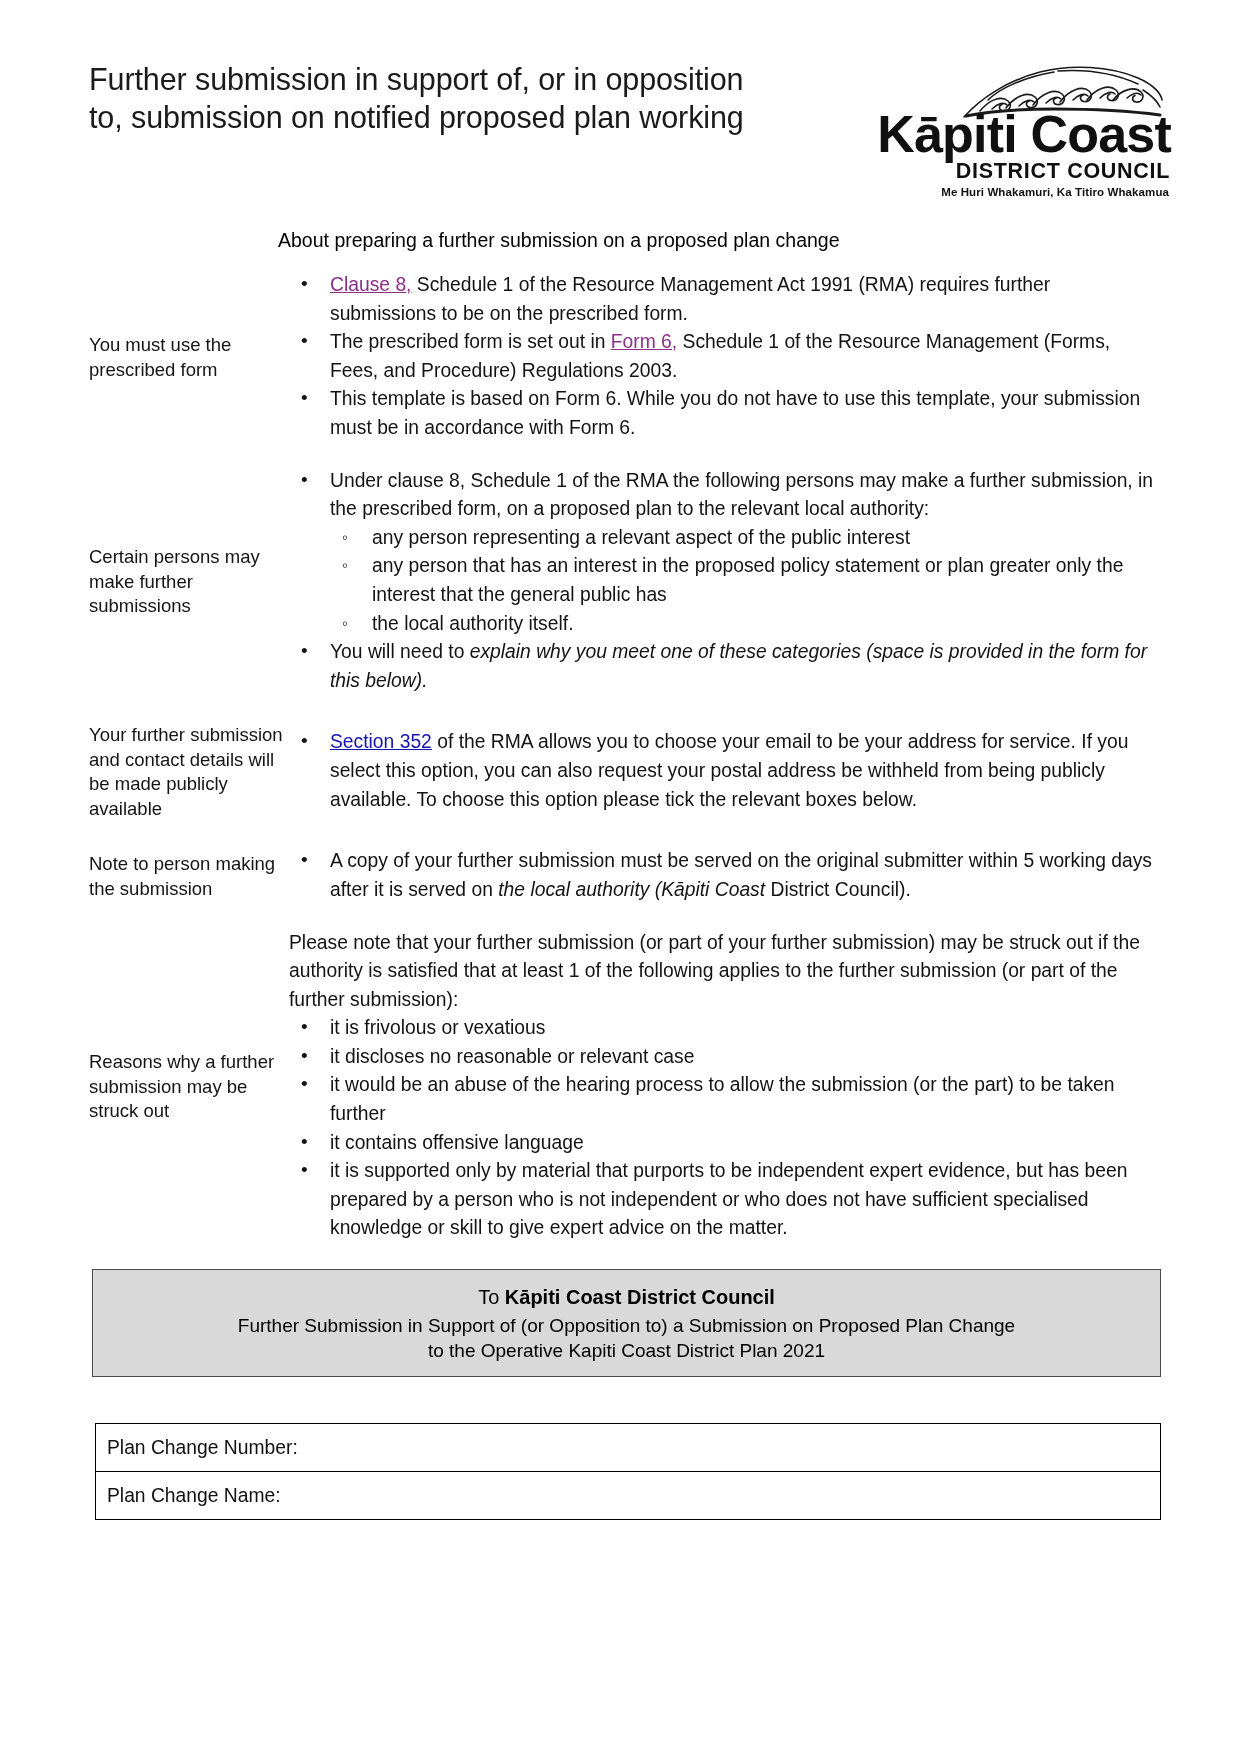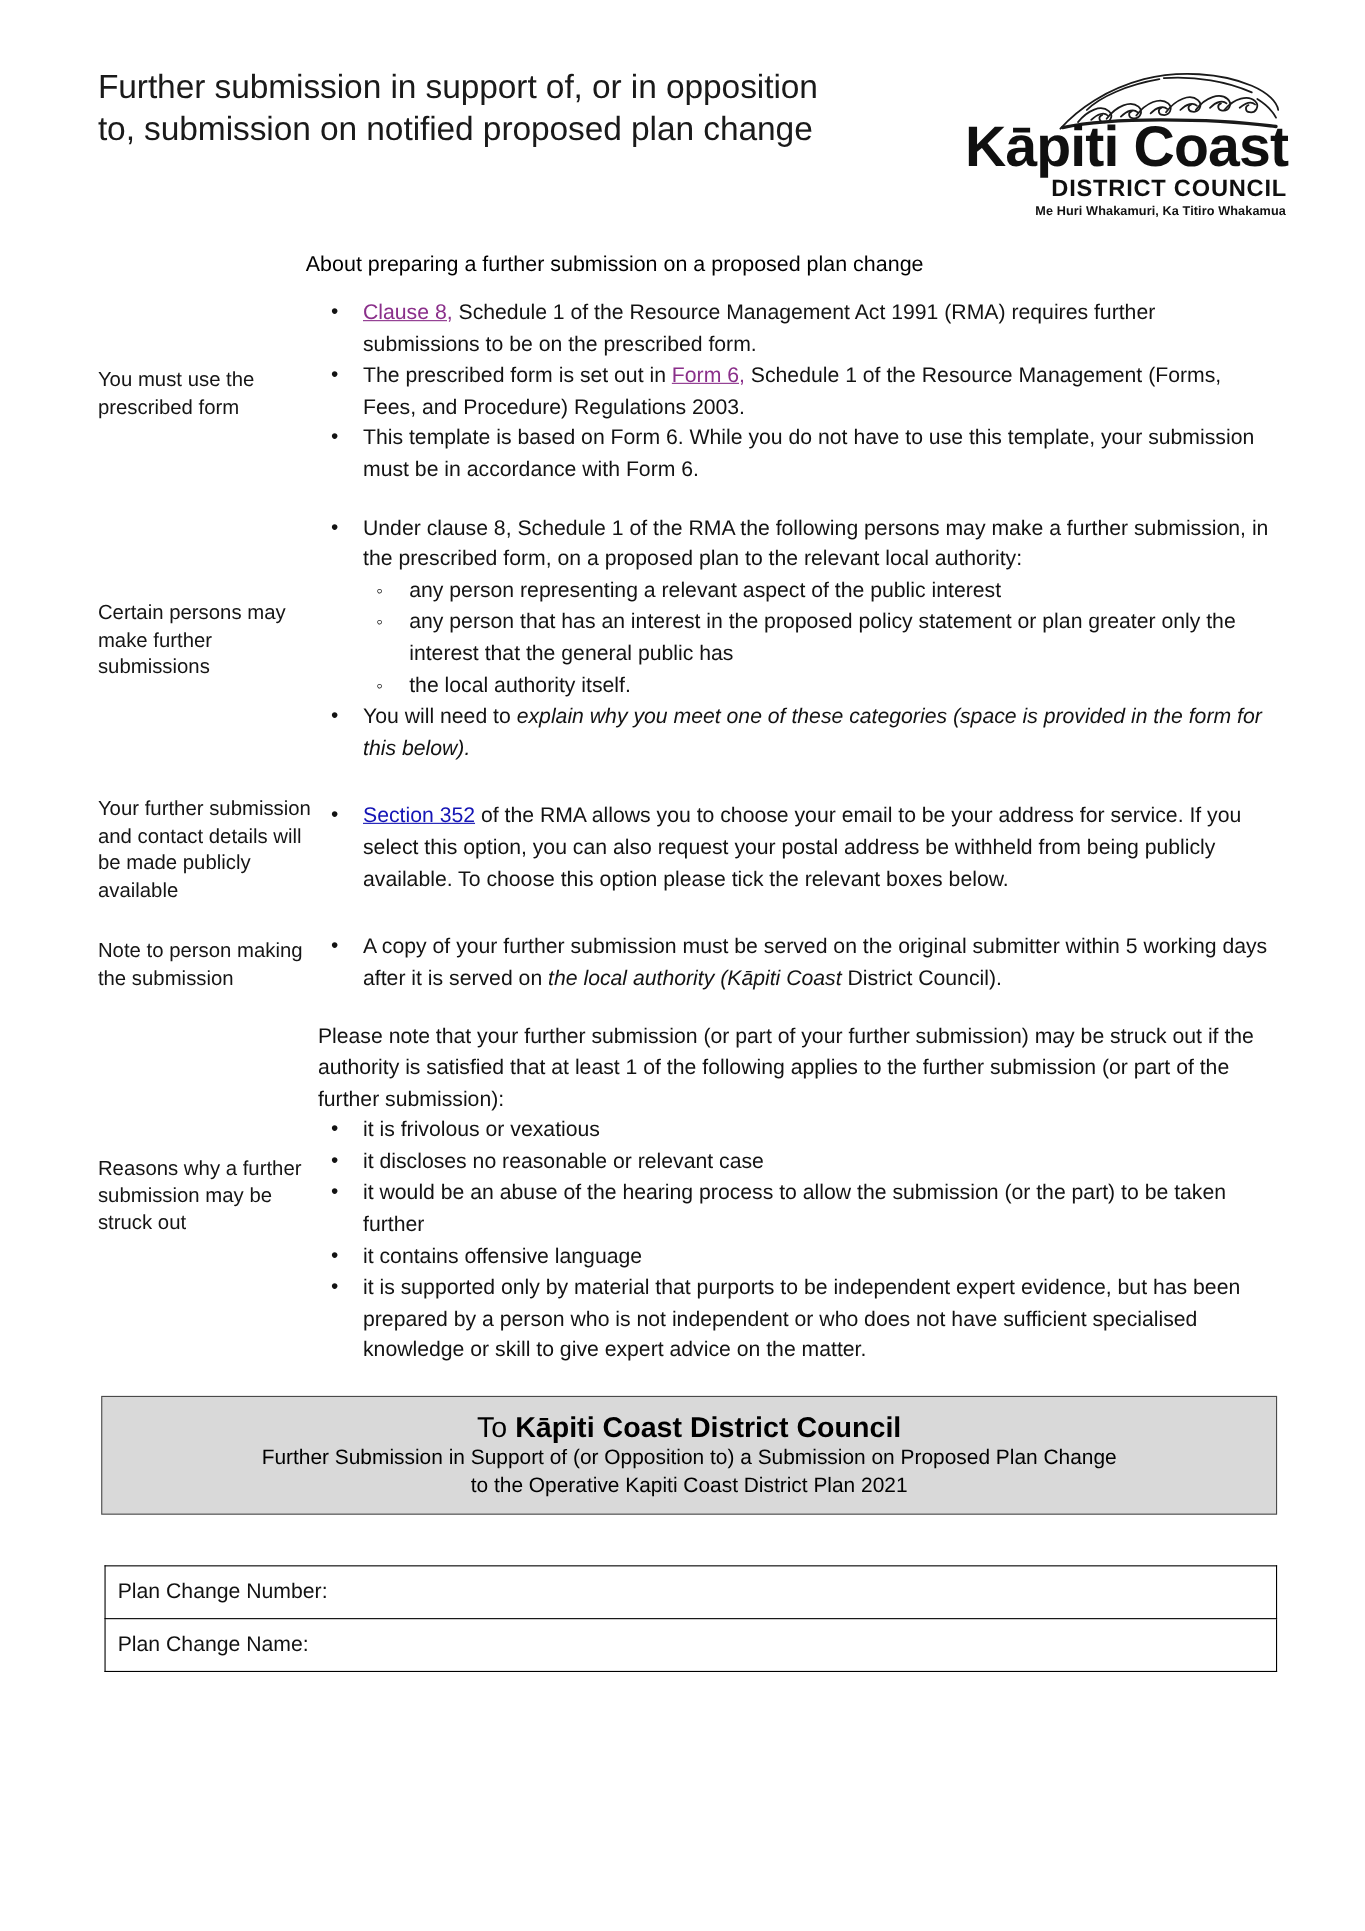--- a/index.html
+++ b/index.html
@@ -181,21 +181,21 @@
 
   
   .grey-box {
     margin: 26px 80px 0 92px;
     border: 1.6px solid #4a4a4a;
     background: #d9d9d9;
     padding: 11px 10px 13px 10px;
     text-align: center;
   }
   .grey-line1 {
-    font-size: 26px;
+    font-size: 20px;
     line-height: 32px;
     color: #000;
   }
   .grey-line1 b { font-weight: 700; }
   .grey-line2 {
     font-size: 19px;
     line-height: 25px;
     color: #000;
   }
   .grey-line3 {
@@ -220,21 +220,21 @@
     color: #111;
     vertical-align: middle;
   }
 </style>
 </head>
 <body>
 
 <div class="page">
 
   <div class="header">
-    <div class="doc-title">Further submission in support of, or in opposition to, submission on notified proposed plan change</div>
+    <div class="doc-title">Further submission in support of, or in opposition to, submission on notified proposed plan working</div>
 
     <div class="logo">
       <svg class="logo-koru" viewBox="0 0 410 116" aria-hidden="true">
         <g fill="none" stroke="#1a1a1a" stroke-width="3.2" stroke-linecap="round">
           <path d="M8 108 C 40 72, 92 36, 160 18 C 222 2, 300 6, 356 30 C 386 43, 402 60, 404 74"></path>
           <path d="M12 106 C 60 96, 120 92, 190 92 C 268 92, 340 96, 400 104" stroke-width="6"></path>
           <path d="M40 96 C 58 74, 82 64, 96 76 C 106 85, 98 98, 86 96 C 78 95, 76 86, 84 83"></path>
           <path d="M92 90 C 110 66, 136 56, 150 68 C 160 77, 152 91, 140 89 C 132 88, 130 79, 138 76"></path>
           <path d="M146 84 C 164 60, 190 50, 204 62 C 214 71, 206 85, 194 83 C 186 82, 184 73, 192 70"></path>
           <path d="M200 78 C 218 54, 244 44, 258 56 C 268 65, 260 79, 248 77 C 240 76, 238 67, 246 64"></path>

